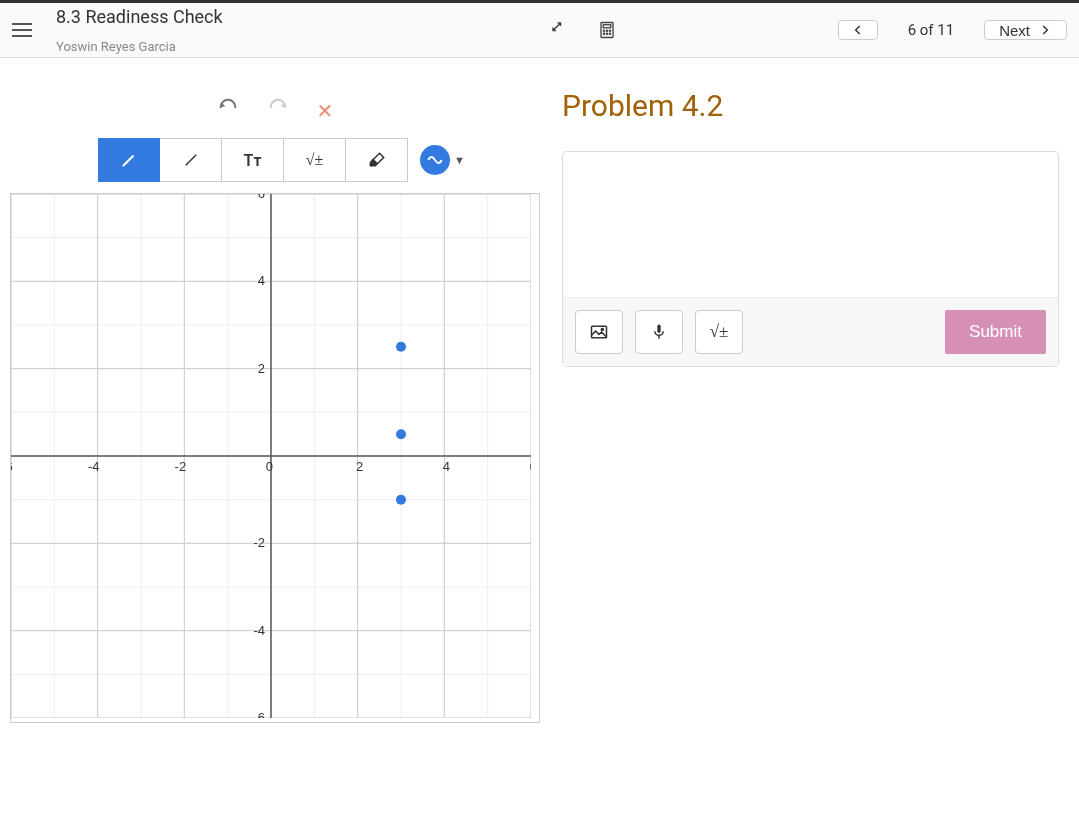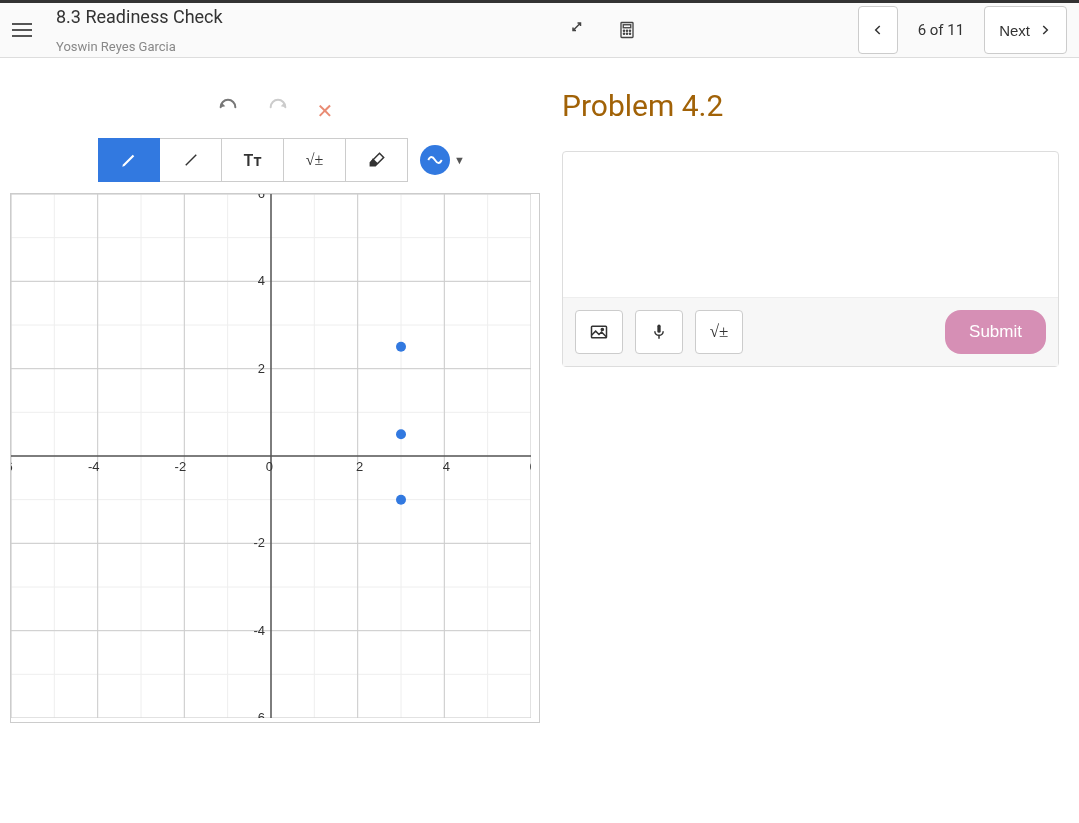--- a/index.html
+++ b/index.html
@@ -20,24 +20,24 @@
     cursor: pointer;
     margin-right: 20px;
   }
   .hamburger span { display: block; height: 2px; background: #555; width: 20px; }
   .title-block { flex: 0 0 auto; }
   .title { font-size: 18px; font-weight: 400; color: #333; }
   .subtitle { font-size: 13px; color: #888; margin-top: 12px; }
   .header-spacer { flex: 1; }
   .header-icons { display: flex; gap: 28px; margin-right: 220px; }
   .hicon { width: 20px; height: 20px; color: #444; cursor: pointer; }
-  .nav-group { display: flex; align-items: center; gap: 10px; }
+  .nav-group { display: flex; align-items: center; gap: 20px; }
   .nav-btn, .next-btn {
     border: 1px solid #ccc; background: #fff; border-radius: 4px;
-    height: 48px; display: flex; align-items: center; justify-content: center;
+    height: 20px; display: flex; align-items: center; justify-content: center;
     cursor: pointer; font-size: 15px; color: #333;
   }
   .nav-btn { width: 40px; }
   .pager { font-size: 15px; color: #333; padding: 0 10px; }
   .next-btn { padding: 0 14px; gap: 8px; }
   .main { display: flex; padding: 20px 10px 20px 10px; gap: 22px; }
   .left-pane { width: 530px; }
   .right-pane { flex: 1; padding-right: 10px; }
   .problem-heading { font-size: 30px; font-weight: 400; margin: 10px 0 28px 0; color: #a16207; }
   .prompt p { font-size: 19px; line-height: 1.45; margin-bottom: 26px; color: #333; }
@@ -52,21 +52,21 @@
     border-top: 1px solid #eee; background: #f7f7f7;
     padding: 12px; display: flex; align-items: center; gap: 12px;
   }
   .tb-btn {
     width: 48px; height: 44px; border: 1px solid #ccc; border-radius: 4px;
     background: #fff; display: flex; align-items: center; justify-content: center;
     cursor: pointer; font-size: 17px; color: #333;
   }
   .tb-spacer { flex: 1; }
   .submit-btn {
-    height: 44px; padding: 0 24px; border: none; border-radius: 16px;
+    height: 44px; padding: 0 24px; border: none; border-radius: 2px;
     background: #d68fb5; color: #fff; font-size: 17px; cursor: pointer;
   }
   
   .sketch-topbar { display: flex; justify-content: center; gap: 28px; margin: 20px 0 14px 0; align-items: center;}
   .undo-icon, .redo-icon { color: #888; cursor: pointer; }
   .redo-icon { color: #bbb; }
   .clear-x { color: #e98b73; font-size: 20px; cursor: pointer; font-weight: 300; }
   .tool-row { display: flex; align-items: center; margin-left: 88px; margin-bottom: 11px; }
   .tool-btn {
     width: 62px; height: 44px; border: 1px solid #ccc; background: #fff;

